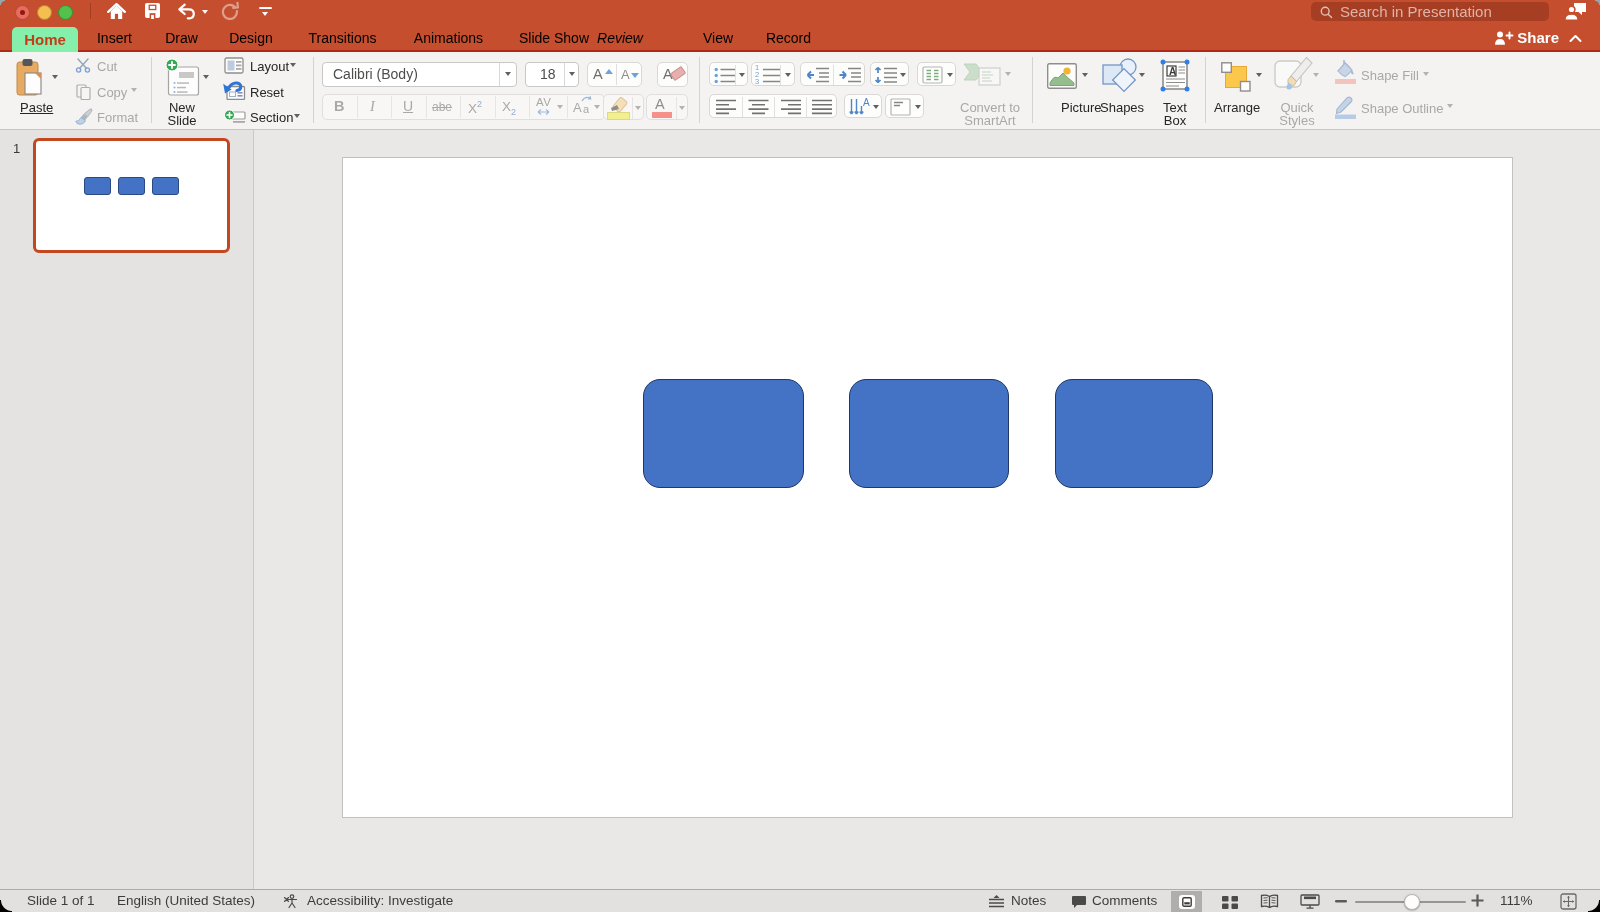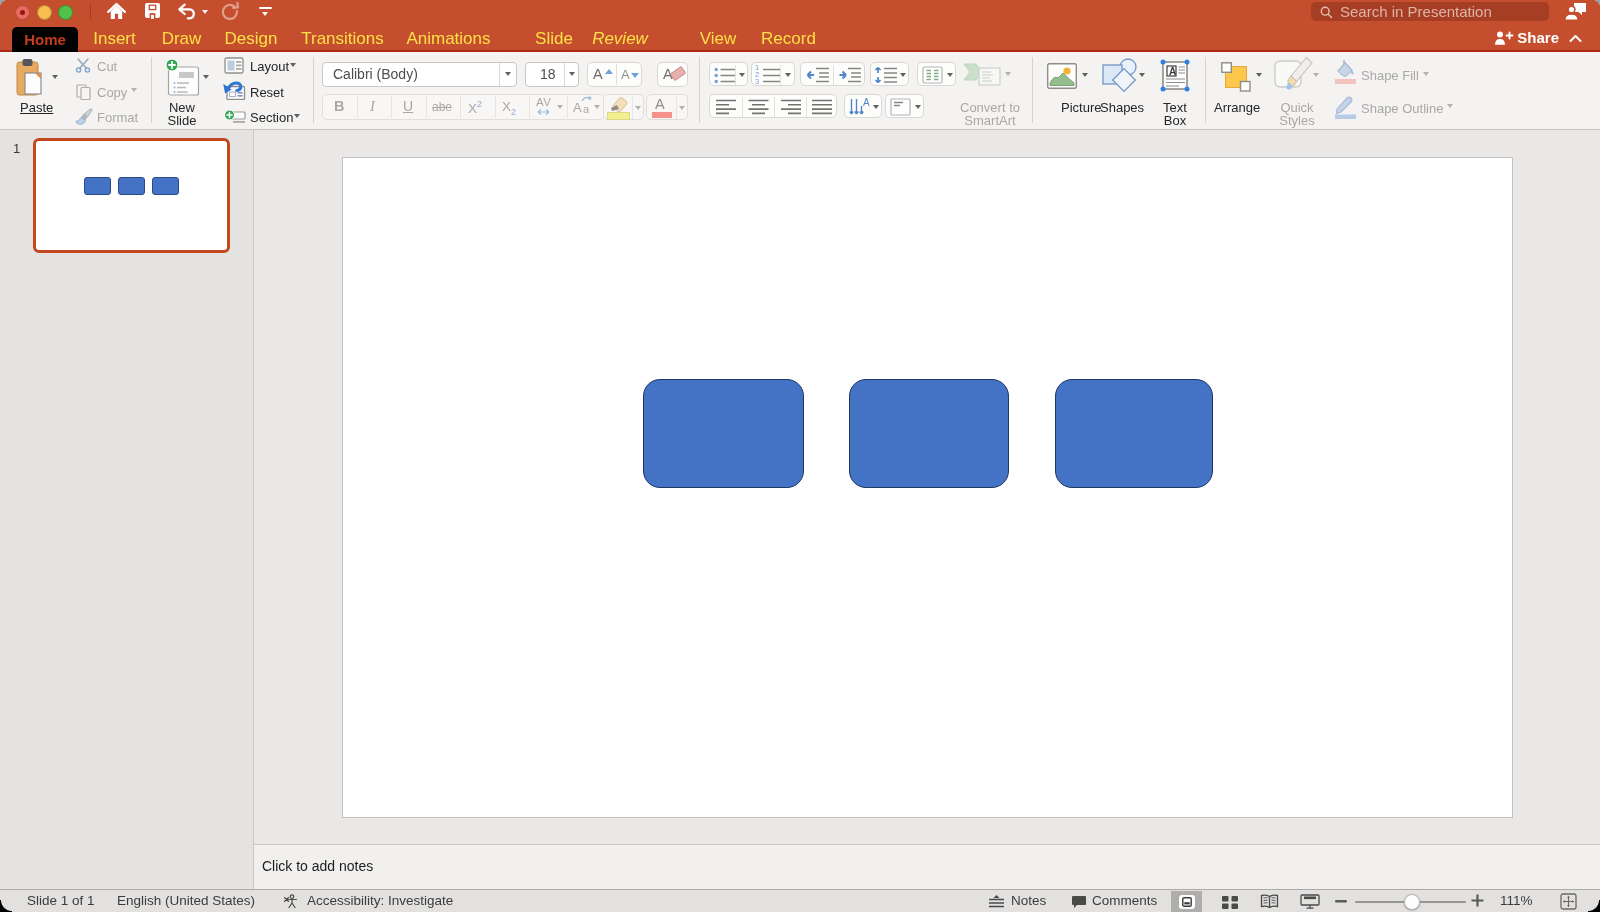--- a/index.html
+++ b/index.html
@@ -13,22 +13,22 @@
 #tl-red{left:15px;background:#ED6A5E;border:0.5px solid rgba(0,0,0,.25);}
 #tl-red:after{content:"";position:absolute;left:3.5px;top:3.5px;width:5px;height:5px;border-radius:50%;background:#891C0E;}
 #tl-yellow{left:37px;background:#F5BE4F;border:0.5px solid rgba(0,0,0,.25);}
 #tl-green{left:58px;background:#53C24B;border:0.5px solid rgba(0,0,0,.25);}
 #tb-div{position:absolute;left:90px;top:3px;width:1px;height:16px;background:rgba(0,0,0,.18);}
 .tbicon{position:absolute;top:2px;}
 #title{position:absolute;left:0;top:0;width:1600px;text-align:center;font-size:15px;font-weight:bold;color:#fff;line-height:24px;}
 #search{position:absolute;left:1311px;top:2px;width:238px;height:19px;background:#A63E24;border-radius:5px;}
 #search .ph{position:absolute;left:29px;top:0;line-height:19px;font-size:15px;color:#DFB4A8;}
 
-.tab{position:absolute;top:26px;height:24px;line-height:25px;font-size:17px;color:#fde047;text-align:center;}
-#hometab{position:absolute;left:12px;top:27px;width:66px;height:25px;background:#000000;border-radius:5px 5px 0 0;color:#C33D1B;font-weight:bold;font-size:15px;text-align:center;line-height:26px;}
+.tab{position:absolute;top:26px;height:24px;line-height:25px;font-size:14px;color:#000000;text-align:center;}
+#hometab{position:absolute;left:12px;top:27px;width:66px;height:25px;background:#86efac;border-radius:5px 5px 0 0;color:#C33D1B;font-weight:bold;font-size:15px;text-align:center;line-height:26px;}
 #sharerow{position:absolute;top:26px;right:18px;height:24px;color:#fff;}
 
 #ribbon{position:absolute;left:0;top:52px;width:1600px;height:77px;background:#F4F3F2;border-bottom:1px solid #C6C5C4;}
 .rdiv{position:absolute;top:5px;width:1px;height:66px;background:#D4D3D2;}
 .rlabel{position:absolute;font-size:13px;color:#262626;}
 .rlabel2{position:absolute;font-size:13px;color:#262626;text-align:center;line-height:13.5px;}
 .gray{color:#A9A8A7 !important;}
 .dd{position:absolute;width:0;height:0;border-left:3.5px solid transparent;border-right:3.5px solid transparent;border-top:4.5px solid #606060;}
 .dd.gray2{border-top-color:#B3B2B1;}
 .btn{position:absolute;background:#FDFDFC;border:1px solid #D9D8D7;border-radius:5px;box-sizing:border-box;}
@@ -416,23 +416,20 @@
     <div class="trect" style="left:48px;top:36px;width:27px;height:18px;"></div>
     <div class="trect" style="left:82px;top:36px;width:27px;height:18px;"></div>
     <div class="trect" style="left:116px;top:36px;width:27px;height:18px;"></div>
   </div>
   <div id="canvas"></div>
   <div id="slide">
     <div class="shape" style="left:299.5px;width:161px;"></div>
     <div class="shape" style="left:506px;width:160px;"></div>
     <div class="shape" style="left:712px;width:158px;"></div>
   </div>
-  <div id="notes">
-      <span>Click to add notes</span>
-    </div>
 
   <div id="statusbar">
     <span class="st" style="left:27px;">Slide 1 of 1</span>
     <span class="st" style="left:117px;">English (United States)</span>
     <span class="st" style="left:307px;">Accessibility: Investigate</span>
     <svg class="abs" style="left:283px;top:4px;" width="17" height="15" viewBox="0 0 17 15">
         <circle cx="9" cy="2.6" r="1.8" fill="none" stroke="#4A4A49" stroke-width="1.2"></circle>
         <path d="M4.5 5.5 L13.5 5.5 M9 5 L9 9 M9 9 L6 13.5 M9 9 L12 13.5" fill="none" stroke="#4A4A49" stroke-width="1.2" stroke-linecap="round"></path>
         <path d="M1.5 3.5 L5.5 7.5 M5.5 3.5 L1.5 7.5" stroke="#4A4A49" stroke-width="1.1" stroke-linecap="round"></path>
       </svg>

